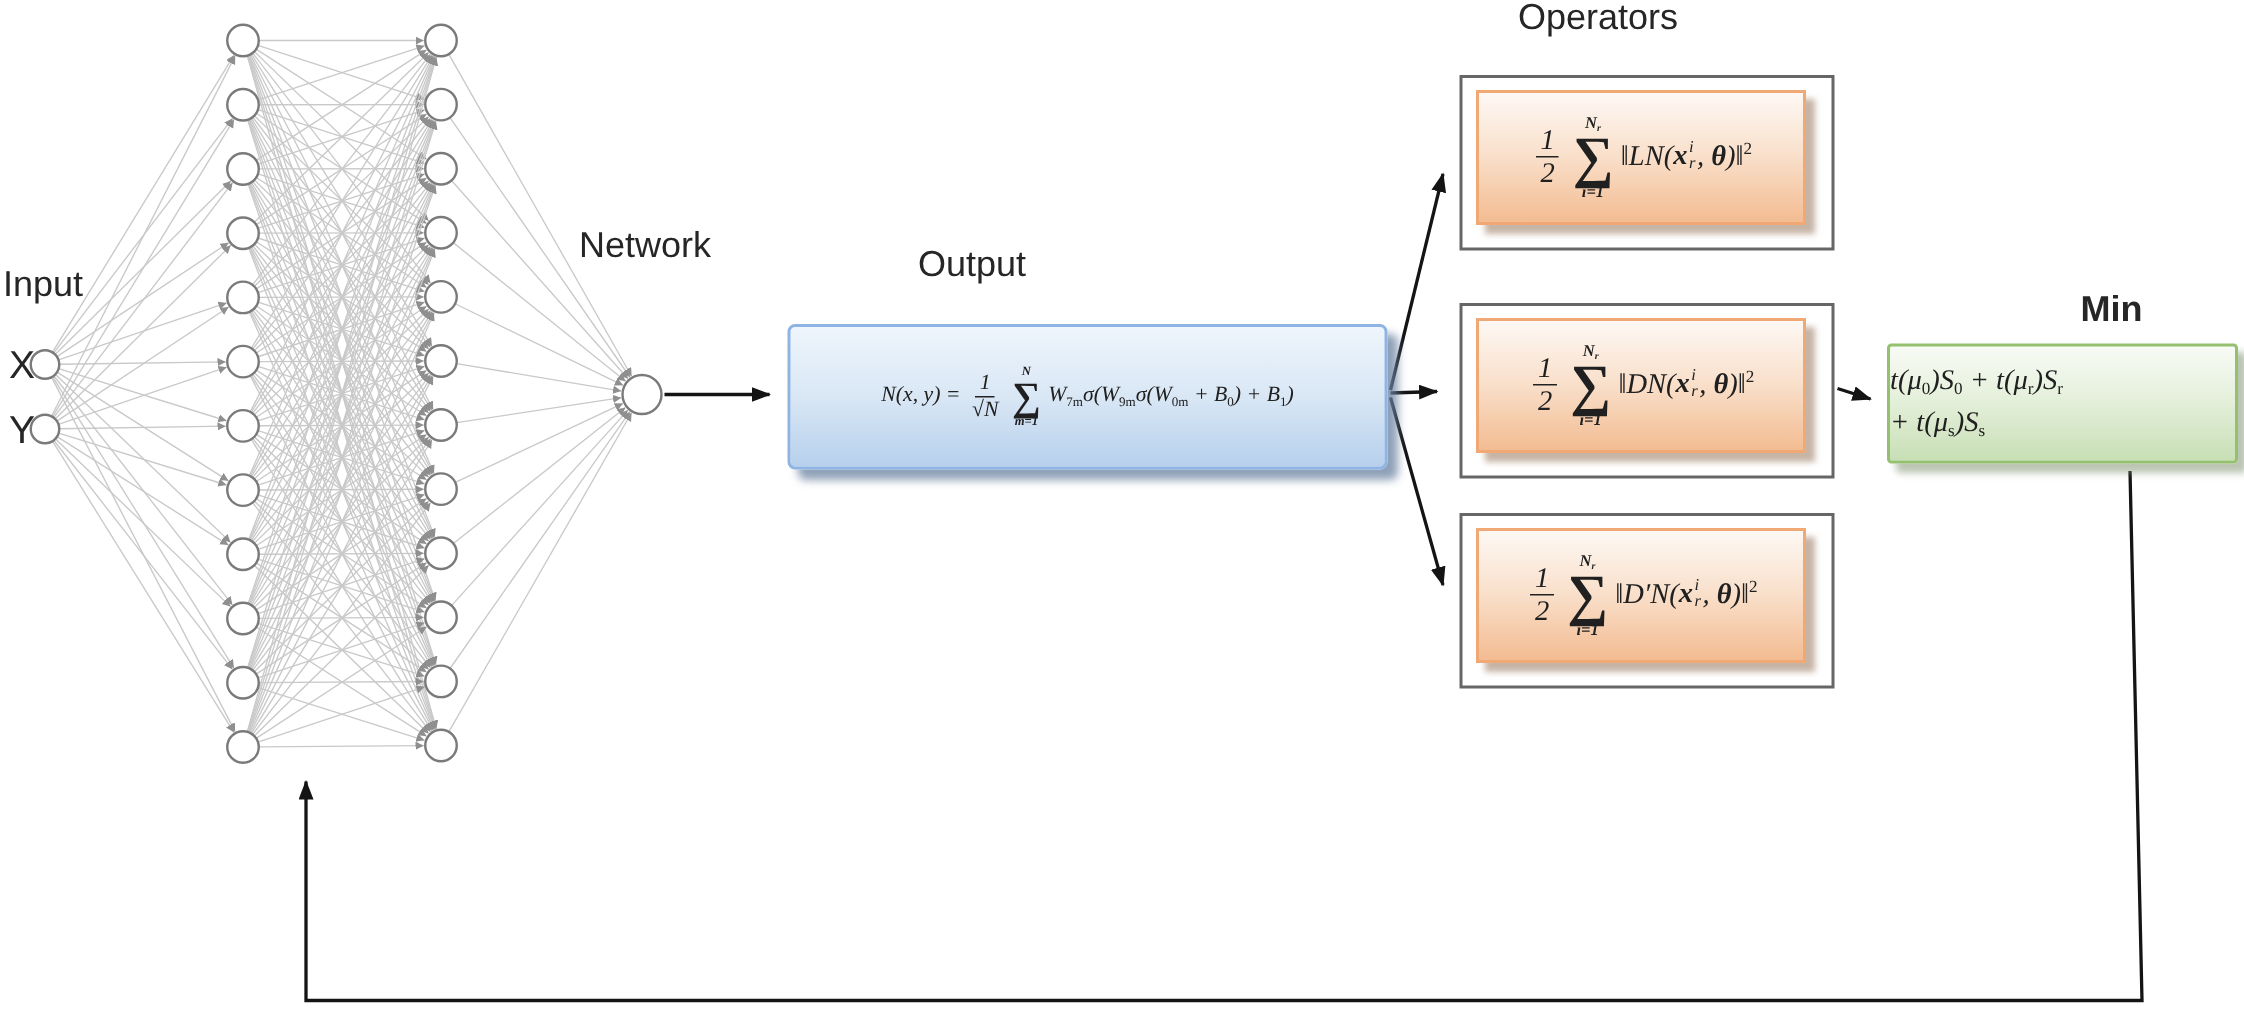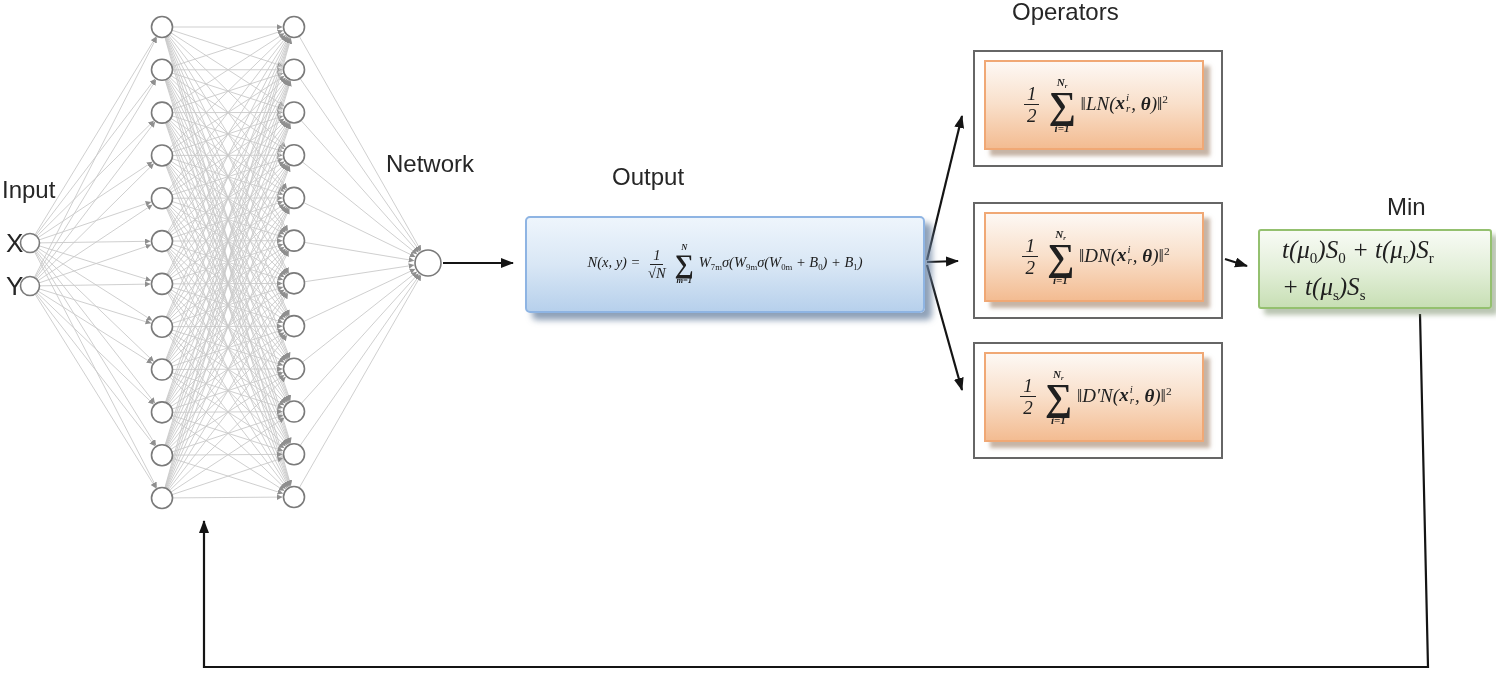--- a/index.html
+++ b/index.html
@@ -8,21 +8,21 @@
   #overlay{position:absolute;left:0;top:0;width:1496px;height:678px;}
 
   
   .lbl{position:absolute;font-size:24px;font-weight:400;color:var(--text,#262626);white-space:nowrap;}
   #lbl-input{left:2px;top:176px;}
   #lbl-x{left:6px;top:228px;font-size:26px;}
   #lbl-y{left:6px;top:271px;font-size:26px;}
   #lbl-network{left:386px;top:150px;}
   #lbl-output{left:612px;top:163px;text-align:right;}
   #lbl-operators{left:1012px;top:-2px;}
-  #lbl-min{left:1387px;top:193px;}
+  #lbl-min{left:1387px;top:193px;font-weight:bold;}
   #lbl-feedback{left:622px;top:630px;}
 
   
   .math{font-family:"Liberation Serif","DejaVu Serif","DejaVu Sans",serif;color:#202020;}
   .m-it{font-style:italic;}
   .m-bi{font-style:italic;font-weight:700;}
   .m-sb{font-size:60%;vertical-align:-0.35em;}
   .m-sp{font-size:60%;vertical-align:0.6em;}
   .m-frac{display:inline-flex;flex-direction:column;align-items:center;vertical-align:middle;margin:0 4px;font-style:italic;}
   .m-num{border-bottom:1.4px solid #222;line-height:1.15;padding:0 3px;}
@@ -49,22 +49,22 @@
   .op-inner{position:absolute;left:9px;top:8px;right:17px;bottom:15px;box-sizing:border-box;
     border:2px solid var(--orange_border);
     background:linear-gradient(180deg,var(--orange_top) 0%,var(--orange_mid) 48%,var(--orange_bottom) 100%);
     box-shadow:6px 6px 4px var(--orange_shadow);
     display:flex;align-items:center;justify-content:center;font-size:19px;}
 
   #green-box{position:absolute;left:1258px;top:229px;width:234px;height:80px;box-sizing:border-box;
     border:2px solid var(--green_border);border-radius:3px;
     background:linear-gradient(180deg,var(--green_top) 0%,var(--green_mid) 50%,var(--green_bottom) 100%);
     box-shadow:6px 6px 5px var(--green_shadow);
-    display:flex;flex-direction:column;justify-content:center;padding-left:22px;
-    font-size:25px;line-height:1.4;}
+    display:flex;flex-direction:column;justify-content:center;
+    font-size:19px;line-height:1.4;}
 
   
   .edge{stroke:var(--edge);stroke-width:0.9;fill:none;}
   .node{fill:#fff;stroke:var(--node_stroke);stroke-width:1.6;}
   .big-arrow{stroke:var(--arrow);stroke-width:2.2;fill:none;}
 </style>
 </head>
 <body>
 
 <div id="canvas">

